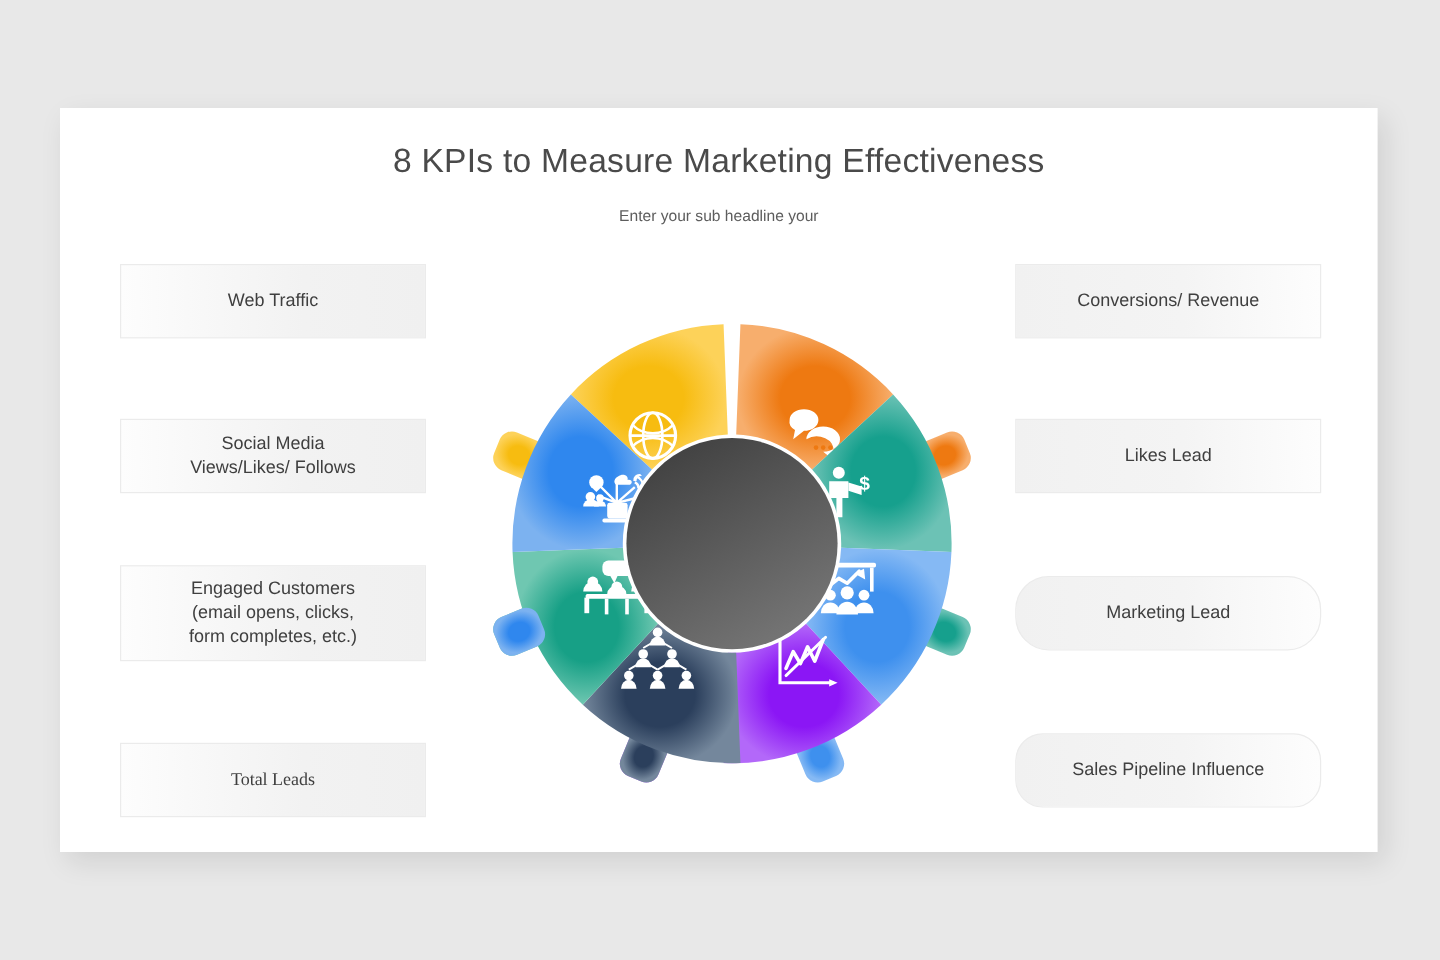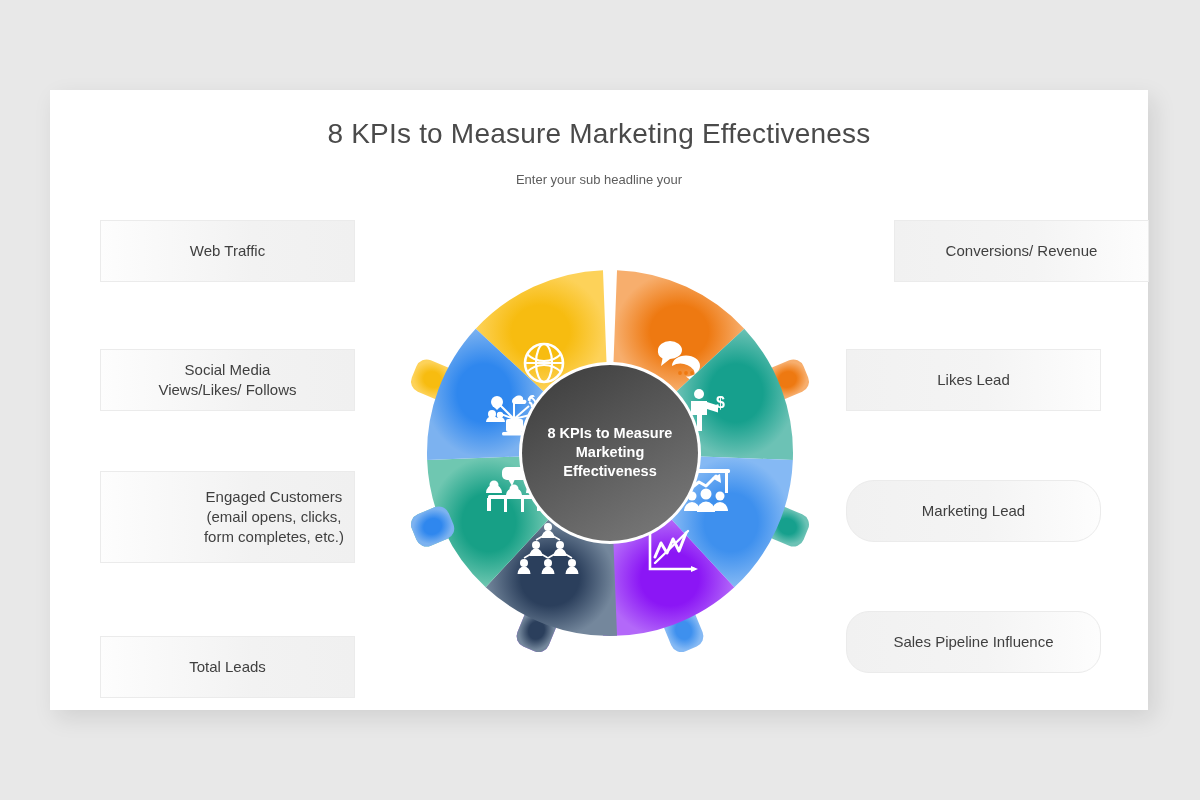--- a/index.html
+++ b/index.html
@@ -39,23 +39,23 @@
     text-align: center;
     font-size: 15px; color: #3f3f3f; line-height: 1.35;
     padding: 0 10px;
     border: 1px solid #ebebeb;
   }
   .label-box.left  { left: 50px;  background: linear-gradient(90deg,#fdfdfd 0%, #f2f2f2 60%, #f0f0f0 100%); }
   .label-box.right { left: 796px; background: linear-gradient(90deg,#f1f1f1 0%, #f4f4f4 55%, #fdfdfd 100%); }
 
   .lb-0 { top: 130px; }
   .lb-1 { top: 259px; }
-  .lb-2 { top: 381px; height: 92px; justify-content: flex-end; }
-  .lb-3 { top: 546px; }
-  .rb-0 { top: 130px; margin-left: 48px; }
+  .lb-2 { top: 381px; height: 80px; }
+  .lb-3 { top: 529px; font-family: Liberation Serif, serif; }
+  .rb-0 { top: 130px; }
   .rb-1 { top: 259px; }
   .rb-2 { top: 390px; border-radius: 28px; }
   .rb-3 { top: 521px; border-radius: 23px; }
 
   
   .wheel-wrap {
     position: absolute;
     left: 325px; top: 128px;
     width: 470px; height: 470px;
   }
@@ -295,21 +295,16 @@
               <path d="M 15,-9 a 5 5 0 0 1 3,5" fill="none" stroke="#ffffff" stroke-width="2"></path>
               <path d="M 14,8 h 4 v 6 h -4 z" fill="#ffffff"></path>
               <path d="M 18,14 v -7 l 3,-5 c 2,0 3,1 2,3 l -1,3 h 5 c 2,0 3,2 2,3 l -2,5 c -.5,1.2 -1.5,2 -3,2 z" fill="#ffffff" transform="translate(-1,-2) scale(.85)"></path>
             </g>
           </g>
 
           <circle cx="0" cy="0" r="88" fill="url(#g-hub)"></circle>
         </g>
       </svg>
 
-      <div class="hub-text">
-        <div>8 KPIs to Measure</div>
-        <div>Marketing</div>
-        <div>Effectiveness</div>
-      </div>
     </div>
 
   </div>
 </div>
 
 </body></html>

